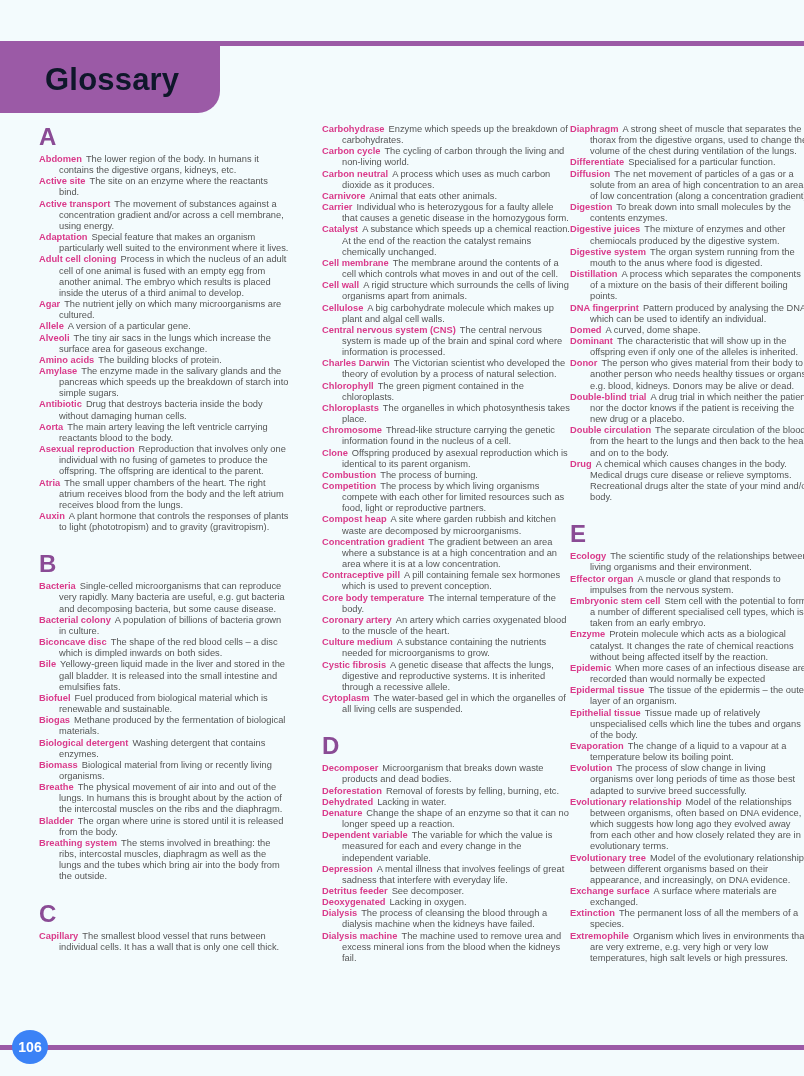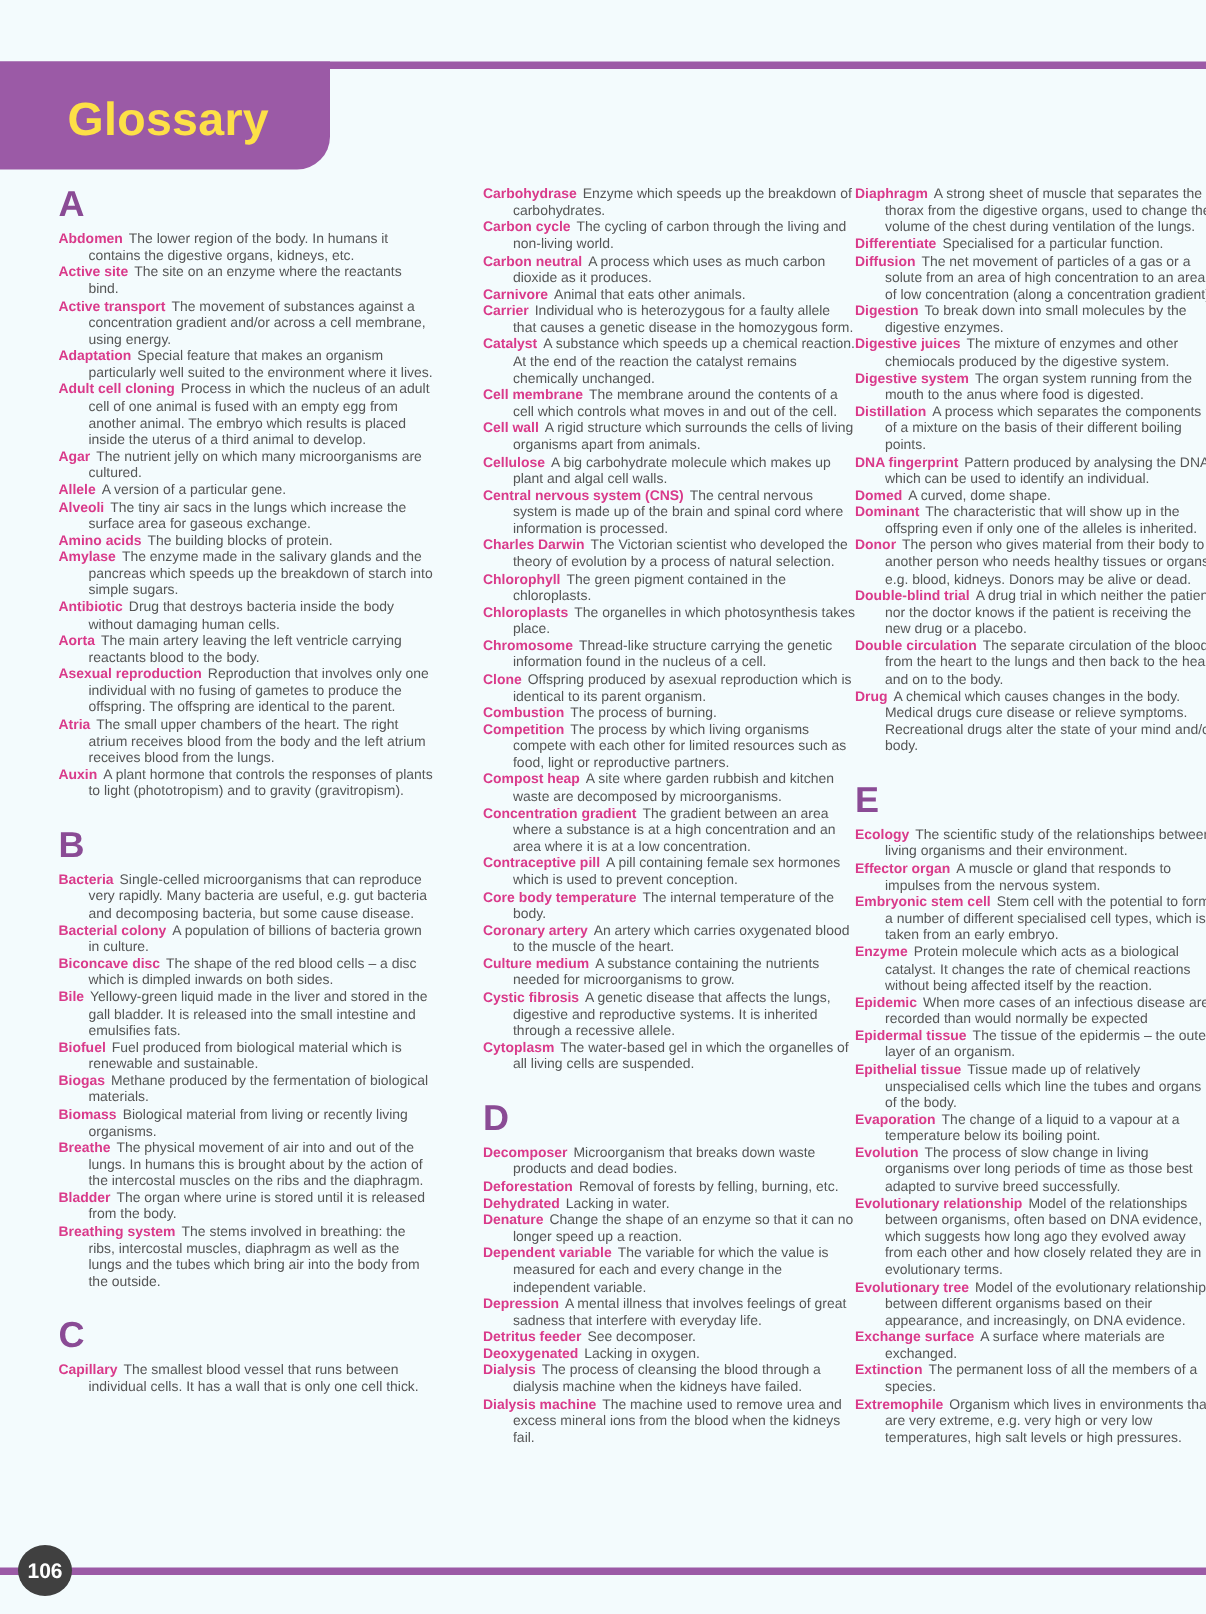--- a/index.html
+++ b/index.html
@@ -12,21 +12,21 @@
   .top-strip {
     position: absolute; left: 0; top: 41px; width: 804px; height: 5px;
     background: #9b5aa6;
   }
   .title-tab {
     position: absolute; left: 0; top: 41px; width: 220px; height: 72px;
     background: #9b5aa6; border-bottom-right-radius: 22px;
   }
   .title-tab .title {
     position: absolute; left: 45px; top: 21px;
-    font-size: 31px; font-weight: bold; color: #fde047; letter-spacing: 0.2px;
+    font-size: 31px; font-weight: bold; color: #0f172a; letter-spacing: 0.2px;
   }
   .col {
     position: absolute; top: 124px;
     font-size: 9.3px; line-height: 11.15px;
   }
   .col1 { left: 39px; width: 250px; }
   .col2 { left: 322px; width: 248px; }
   .col3 { left: 570px; width: 240px; }
   .letter {
     font-size: 24px; font-weight: bold; color: #8a4b95; line-height: 26px;
@@ -37,21 +37,21 @@
     margin: 0; padding-left: 20px; text-indent: -20px;
   }
   .term { color: #d93a8a; font-weight: bold; margin-right: 4px; }
   .def { color: #555555; }
   .bottom-strip {
     position: absolute; left: 0; top: 1045px; width: 804px; height: 5px;
     background: #9b5aa6;
   }
   .page-num {
     position: absolute; left: 12px; top: 1030px; width: 36px; height: 34px;
-    border-radius: 50%; background: #404040; color: #fff;
+    border-radius: 50%; background: #3b82f6; color: #fff;
     font-weight: bold; font-size: 14px; line-height: 34px; text-align: center;
   }
 </style>
 </head>
 <body>
 
 <div class="top-strip"></div>
 <div class="title-tab">
   <div class="title">Glossary</div>
 </div>
@@ -73,20 +73,21 @@
     <p class="entry"><span class="term">Asexual reproduction</span><span class="def">Reproduction that involves only one individual with no fusing of gametes to produce the offspring. The offspring are identical to the parent.</span></p>
     <p class="entry"><span class="term">Atria</span><span class="def">The small upper chambers of the heart. The right atrium receives blood from the body and the left atrium receives blood from the lungs.</span></p>
     <p class="entry"><span class="term">Auxin</span><span class="def">A plant hormone that controls the responses of plants to light (phototropism) and to gravity (gravitropism).</span></p>
     <div class="letter spaced">B</div>
     <p class="entry"><span class="term">Bacteria</span><span class="def">Single-celled microorganisms that can reproduce very rapidly. Many bacteria are useful, e.g. gut bacteria and decomposing bacteria, but some cause disease.</span></p>
     <p class="entry"><span class="term">Bacterial colony</span><span class="def">A population of billions of bacteria grown in culture.</span></p>
     <p class="entry"><span class="term">Biconcave disc</span><span class="def">The shape of the red blood cells – a disc which is dimpled inwards on both sides.</span></p>
     <p class="entry"><span class="term">Bile</span><span class="def">Yellowy-green liquid made in the liver and stored in the gall bladder. It is released into the small intestine and emulsifies fats.</span></p>
     <p class="entry"><span class="term">Biofuel</span><span class="def">Fuel produced from biological material which is renewable and sustainable.</span></p>
     <p class="entry"><span class="term">Biogas</span><span class="def">Methane produced by the fermentation of biological materials.</span></p>
+    <p class="entry"><span class="term">Biological detergent</span><span class="def">Washing detergent that contains enzymes.</span></p>
     <p class="entry"><span class="term">Biomass</span><span class="def">Biological material from living or recently living organisms.</span></p>
     <p class="entry"><span class="term">Breathe</span><span class="def">The physical movement of air into and out of the lungs. In humans this is brought about by the action of the intercostal muscles on the ribs and the diaphragm.</span></p>
     <p class="entry"><span class="term">Bladder</span><span class="def">The organ where urine is stored until it is released from the body.</span></p>
     <p class="entry"><span class="term">Breathing system</span><span class="def">The stems involved in breathing: the ribs, intercostal muscles, diaphragm as well as the lungs and the tubes which bring air into the body from the outside.</span></p>
     <div class="letter spaced">C</div>
     <p class="entry"><span class="term">Capillary</span><span class="def">The smallest blood vessel that runs between individual cells. It has a wall that is only one cell thick.</span></p>
   </div>
 <div class="col col2">
     <p class="entry"><span class="term">Carbohydrase</span><span class="def">Enzyme which speeds up the breakdown of carbohydrates.</span></p>
     <p class="entry"><span class="term">Carbon cycle</span><span class="def">The cycling of carbon through the living and non-living world.</span></p>
@@ -122,21 +123,21 @@
     <p class="entry"><span class="term">Depression</span><span class="def">A mental illness that involves feelings of great sadness that interfere with everyday life.</span></p>
     <p class="entry"><span class="term">Detritus feeder</span><span class="def">See decomposer.</span></p>
     <p class="entry"><span class="term">Deoxygenated</span><span class="def">Lacking in oxygen.</span></p>
     <p class="entry"><span class="term">Dialysis</span><span class="def">The process of cleansing the blood through a dialysis machine when the kidneys have failed.</span></p>
     <p class="entry"><span class="term">Dialysis machine</span><span class="def">The machine used to remove urea and excess mineral ions from the blood when the kidneys fail.</span></p>
   </div>
 <div class="col col3">
     <p class="entry"><span class="term">Diaphragm</span><span class="def">A strong sheet of muscle that separates the thorax from the digestive organs, used to change the volume of the chest during ventilation of the lungs.</span></p>
     <p class="entry"><span class="term">Differentiate</span><span class="def">Specialised for a particular function.</span></p>
     <p class="entry"><span class="term">Diffusion</span><span class="def">The net movement of particles of a gas or a solute from an area of high concentration to an area of low concentration (along a concentration gradient).</span></p>
-    <p class="entry"><span class="term">Digestion</span><span class="def">To break down into small molecules by the digestive enzymes.</span></p>
+    <p class="entry"><span class="term">Digestion</span><span class="def">To break down into small molecules by the contents enzymes.</span></p>
     <p class="entry"><span class="term">Digestive juices</span><span class="def">The mixture of enzymes and other chemiocals produced by the digestive system.</span></p>
     <p class="entry"><span class="term">Digestive system</span><span class="def">The organ system running from the mouth to the anus where food is digested.</span></p>
     <p class="entry"><span class="term">Distillation</span><span class="def">A process which separates the components of a mixture on the basis of their different boiling points.</span></p>
     <p class="entry"><span class="term">DNA fingerprint</span><span class="def">Pattern produced by analysing the DNA which can be used to identify an individual.</span></p>
     <p class="entry"><span class="term">Domed</span><span class="def">A curved, dome shape.</span></p>
     <p class="entry"><span class="term">Dominant</span><span class="def">The characteristic that will show up in the offspring even if only one of the alleles is inherited.</span></p>
     <p class="entry"><span class="term">Donor</span><span class="def">The person who gives material from their body to another person who needs healthy tissues or organs, e.g. blood, kidneys. Donors may be alive or dead.</span></p>
     <p class="entry"><span class="term">Double-blind trial</span><span class="def">A drug trial in which neither the patient nor the doctor knows if the patient is receiving the new drug or a placebo.</span></p>
     <p class="entry"><span class="term">Double circulation</span><span class="def">The separate circulation of the blood from the heart to the lungs and then back to the heart and on to the body.</span></p>
     <p class="entry"><span class="term">Drug</span><span class="def">A chemical which causes changes in the body. Medical drugs cure disease or relieve symptoms. Recreational drugs alter the state of your mind and/or body.</span></p>

